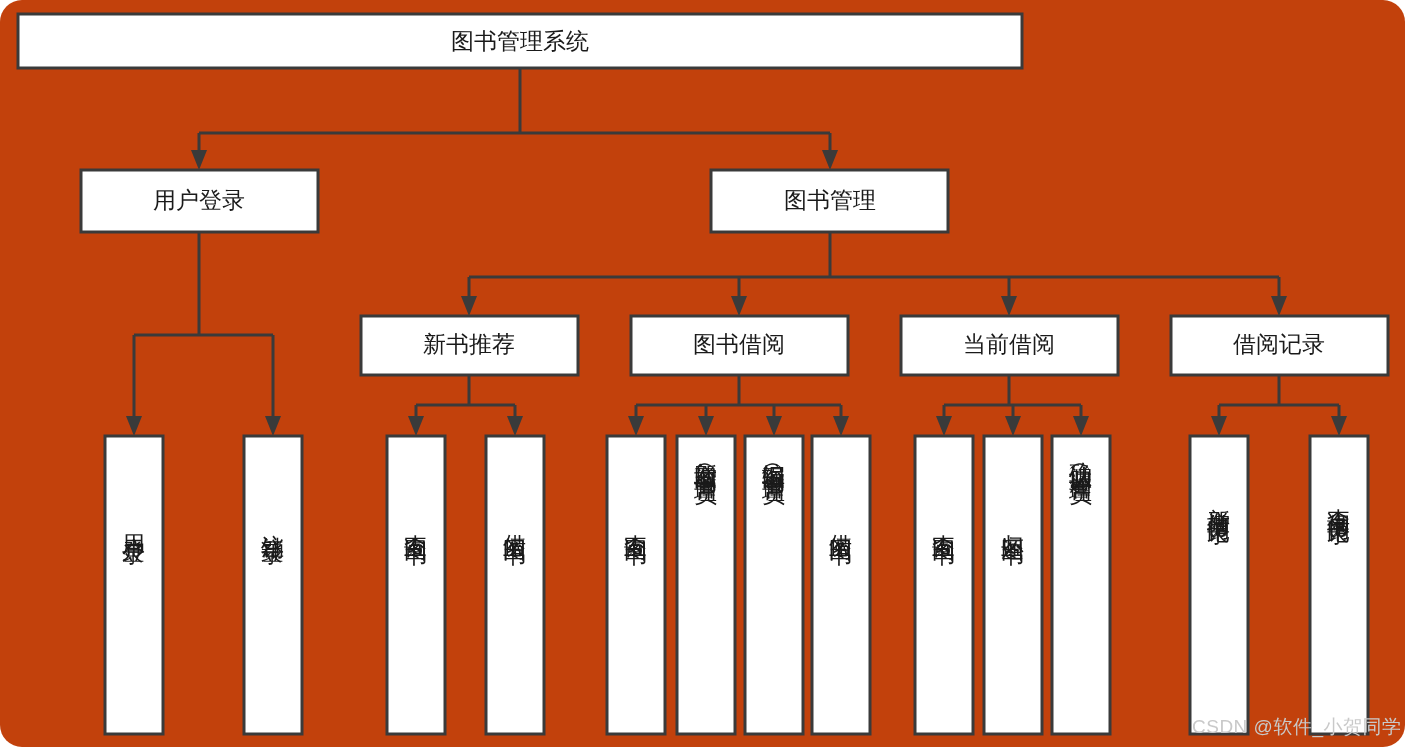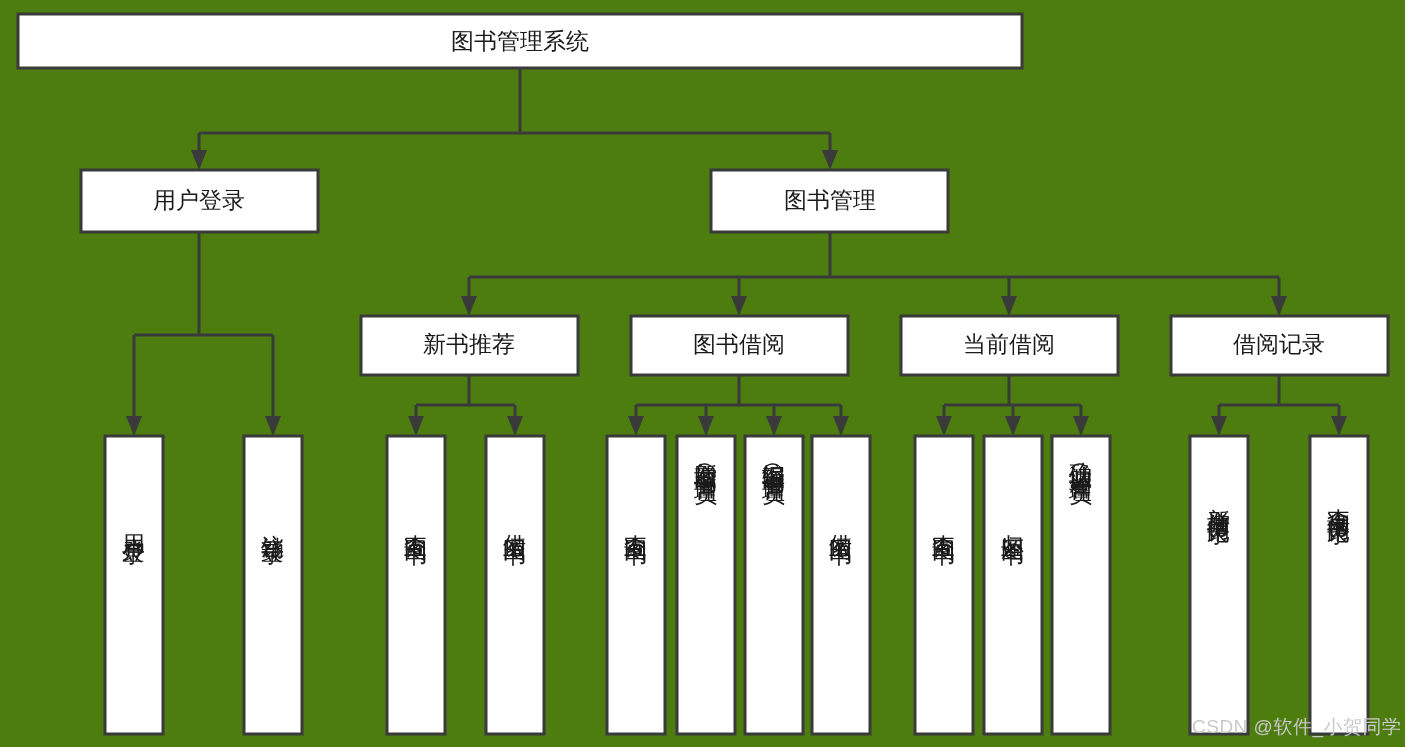--- a/index.html
+++ b/index.html
@@ -10,21 +10,22 @@
   body {
     width: 1405px;
     height: 747px;
     font-family: "Liberation Sans", "DejaVu Sans", sans-serif;
     overflow: hidden;
   }
   #diagram-root {
     position: relative;
     width: 1405px;
     height: 747px;
-    background: #4d7c0f;
+    background: #c2410c;
+    border-radius: 22px;
   }
   svg.diagram-canvas {
     position: absolute;
     left: 0;
     top: 0;
     width: 1405px;
     height: 747px;
   }
   .node-box {
     fill: #ffffff;

